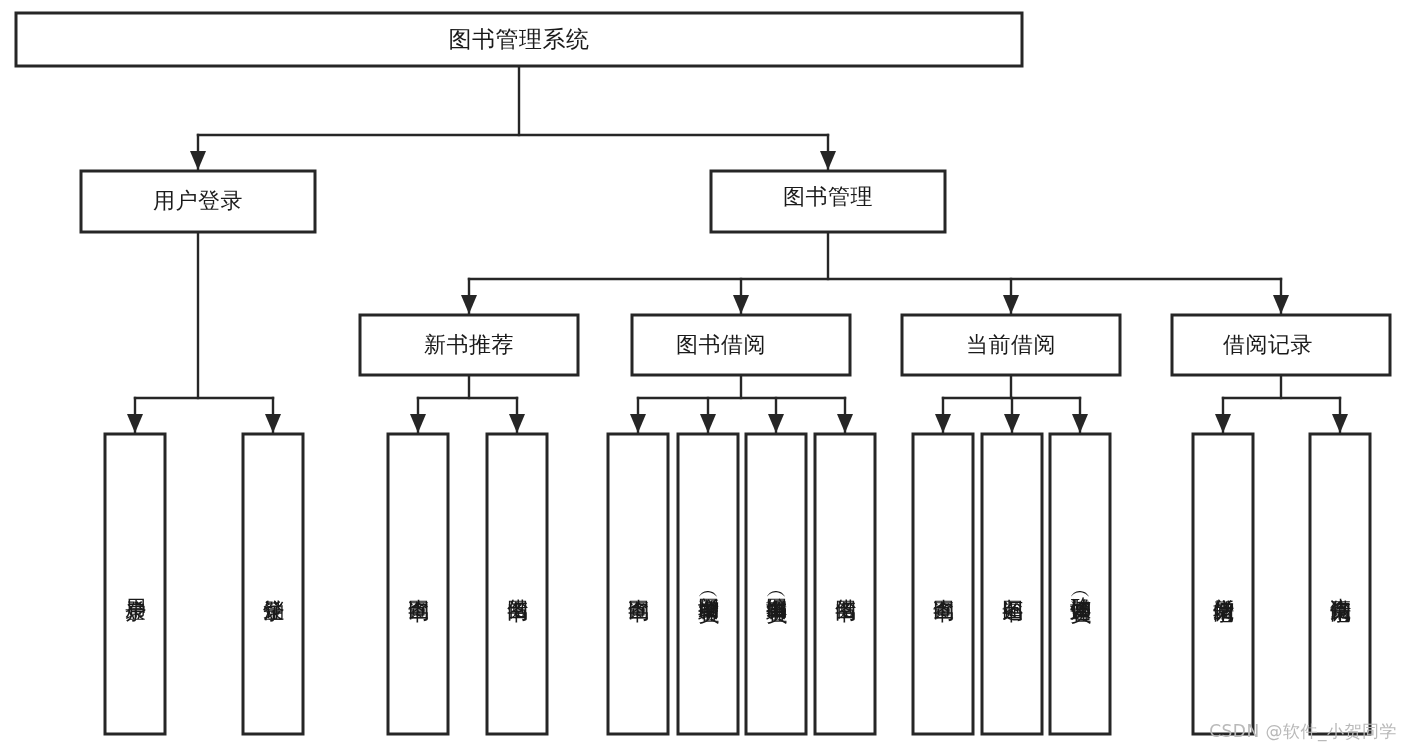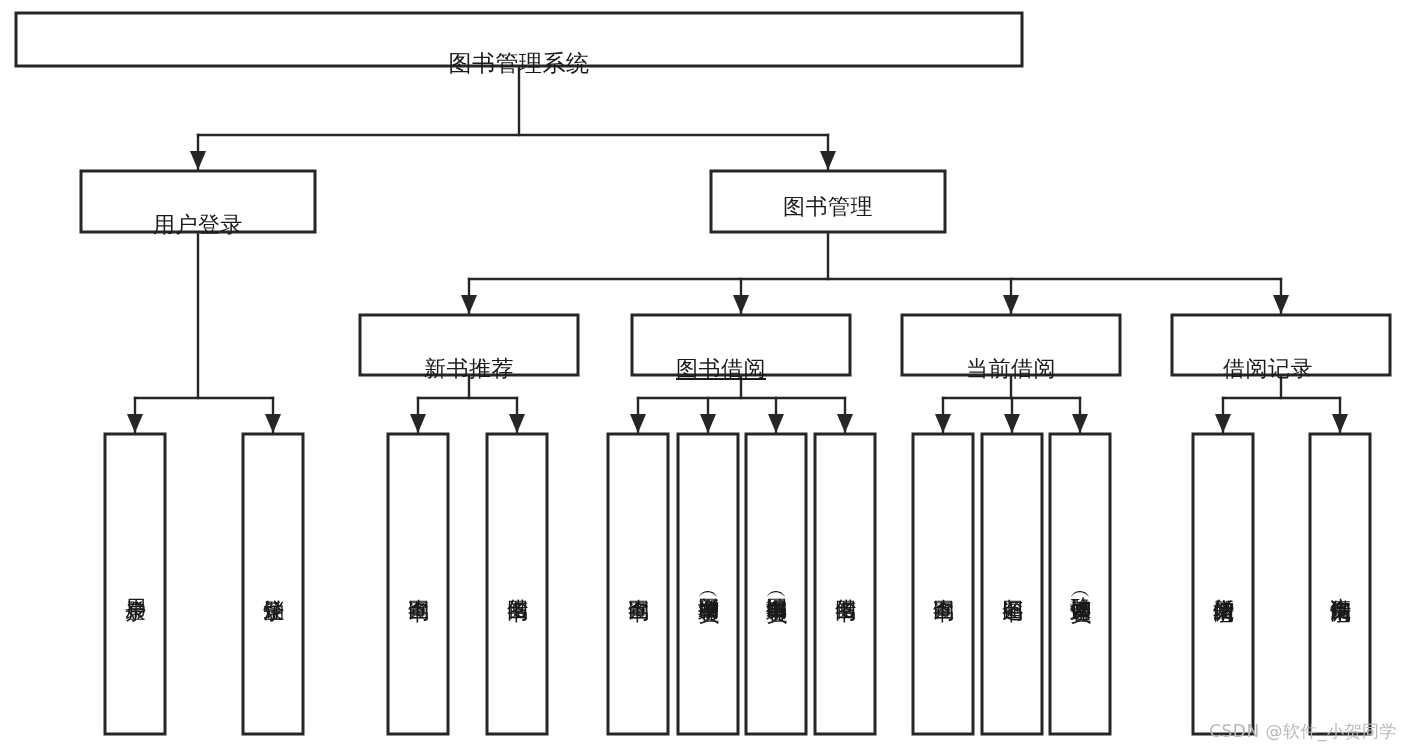--- a/index.html
+++ b/index.html
@@ -48,21 +48,20 @@
     position: absolute;
     display: flex;
     align-items: center;
     justify-content: center;
     color: #1a1a1a;
     font-size: 22px;
     line-height: 1.1;
     letter-spacing: 0.5px;
     white-space: nowrap;
     pointer-events: none;
-    margin-top: 24px;
   }
   .node-label-h.root {
     font-size: 23px;
   }
   
   .node-label-v {
     position: absolute;
     display: flex;
     align-items: center;
     justify-content: center;
@@ -166,23 +165,23 @@
         <rect class="node-rect" x="982" y="434" width="60" height="300"></rect>
         <rect class="node-rect" x="1050" y="434" width="60" height="300"></rect>
         <rect class="node-rect" x="1193" y="434" width="60" height="300"></rect>
         <rect class="node-rect" x="1310" y="434" width="60" height="300"></rect>
       </g>
   </svg>
 
   <div id="label-layer">
       <div class="node-label-h root" style="left: 16px; top: 13px; width: 1006px; height: 53px;">图书管理系统</div>
       <div class="node-label-h" style="left: 81px; top: 171px; width: 234px; height: 61px;">用户登录</div>
-      <div class="node-label-h" style="left: 711px; top: 156px; width: 234px; height: 54px;">图书管理</div>
+      <div class="node-label-h" style="left: 711px; top: 170px; width: 234px; height: 54px;">图书管理</div>
       <div class="node-label-h" style="left: 360px; top: 315px; width: 218px; height: 60px; text-align: center;">新书推荐</div>
-      <div class="node-label-h" style="left: 632px; top: 315px; width: 178px; height: 60px; text-decoration: underline;">图书借阅</div>
+      <div class="node-label-h" style="left: 632px; top: 315px; width: 178px; height: 60px;">图书借阅</div>
       <div class="node-label-h" style="left: 902px; top: 315px; width: 218px; height: 60px;">当前借阅</div>
       <div class="node-label-h" style="left: 1172px; top: 315px; width: 192px; height: 60px;">借阅记录</div>
       <div class="node-label-v" style="left: 105px; top: 434px; width: 60px; height: 300px;">用户登录</div>
       <div class="node-label-v" style="left: 243px; top: 434px; width: 60px; height: 300px;">注销登录</div>
       <div class="node-label-v" style="left: 388px; top: 434px; width: 60px; height: 300px;">查询图书</div>
       <div class="node-label-v" style="left: 487px; top: 434px; width: 60px; height: 300px;">借阅图书</div>
       <div class="node-label-v" style="left: 608px; top: 434px; width: 60px; height: 300px;">查询图书</div>
       <div class="node-label-v" style="left: 678px; top: 434px; width: 60px; height: 300px;">新增图书（管理员）</div>
       <div class="node-label-v" style="left: 746px; top: 434px; width: 60px; height: 300px;">编辑图书（管理员）</div>
       <div class="node-label-v" style="left: 815px; top: 434px; width: 60px; height: 300px;">借阅图书</div>

